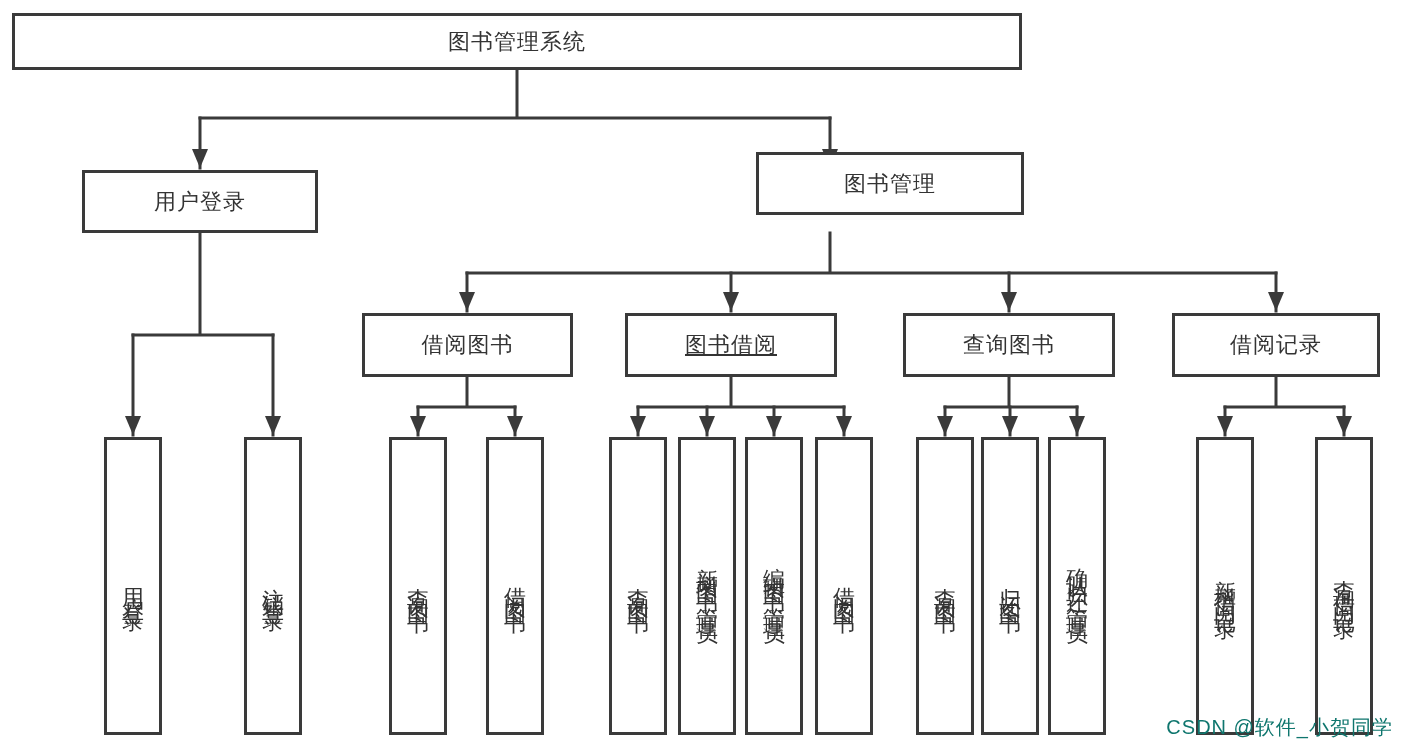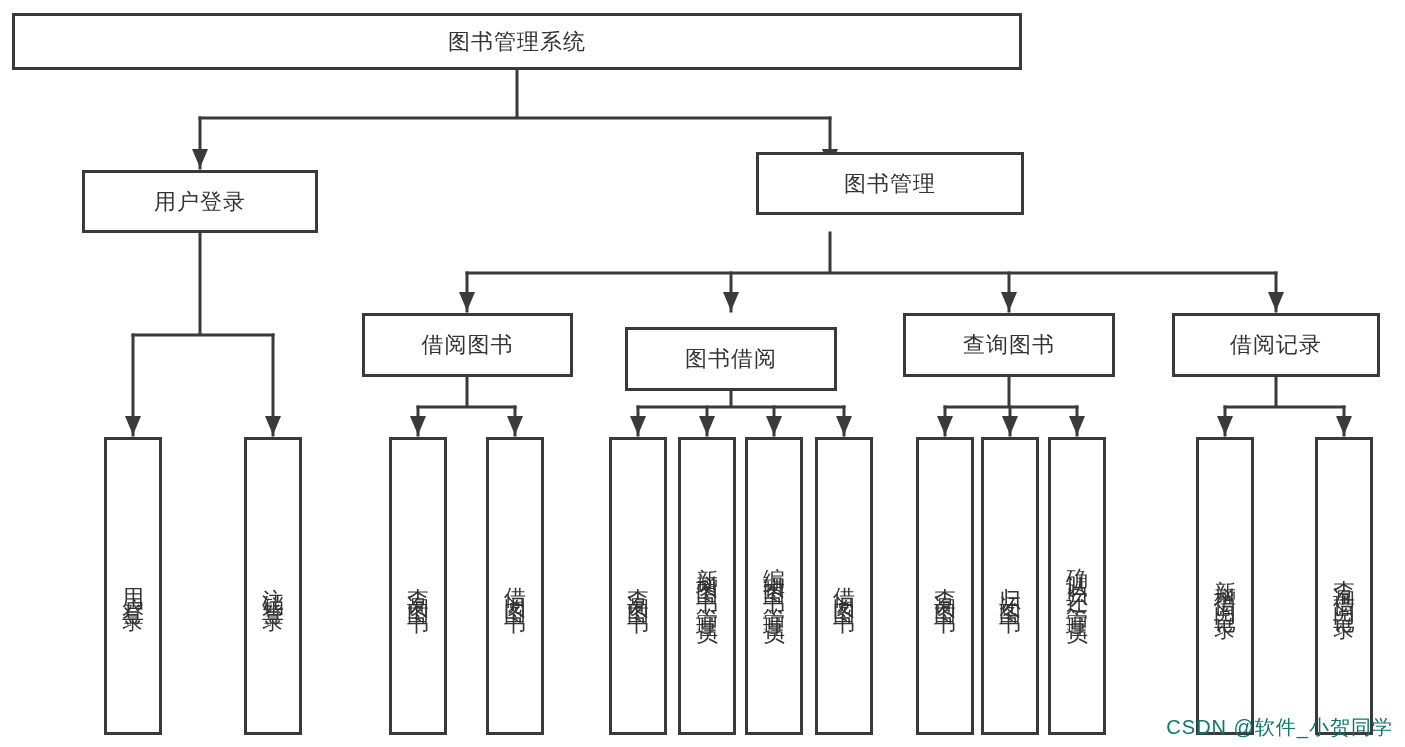--- a/index.html
+++ b/index.html
@@ -101,21 +101,21 @@
       <line x1="1344" y1="407" x2="1344" y2="435" marker-end="url(#ah)"></line>
     </g>
   </svg>
 
   <div class="box hbox" style="left:12px; top:13px; width:1010px; height:57px;">图书管理系统</div>
 
   <div class="box hbox" style="left:82px; top:170px; width:236px; height:63px;">用户登录</div>
   <div class="box hbox" style="left:712px; top:152px; width:268px; height:63px;margin-left:44px;">图书管理</div>
 
   <div class="box hbox" style="left:362px; top:313px; width:211px; height:64px;">借阅图书</div>
-  <div class="box hbox" style="left:625px; top:327px; width:212px; height:64px;">图书借阅</div>
+  <div class="box hbox" style="left:625px; top:313px; width:212px; height:64px;text-decoration:underline;">图书借阅</div>
   <div class="box hbox" style="left:903px; top:313px; width:212px; height:64px;">查询图书</div>
   <div class="box hbox" style="left:1172px; top:313px; width:208px; height:64px;">借阅记录</div>
 
   <div class="box vbox" style="left:104px;">用户登录</div>
   <div class="box vbox" style="left:244px;">注销登录</div>
 
   <div class="box vbox" style="left:389px;">查询图书</div>
   <div class="box vbox" style="left:486px;">借阅图书</div>
 
   <div class="box vbox" style="left:609px;">查询图书</div>

